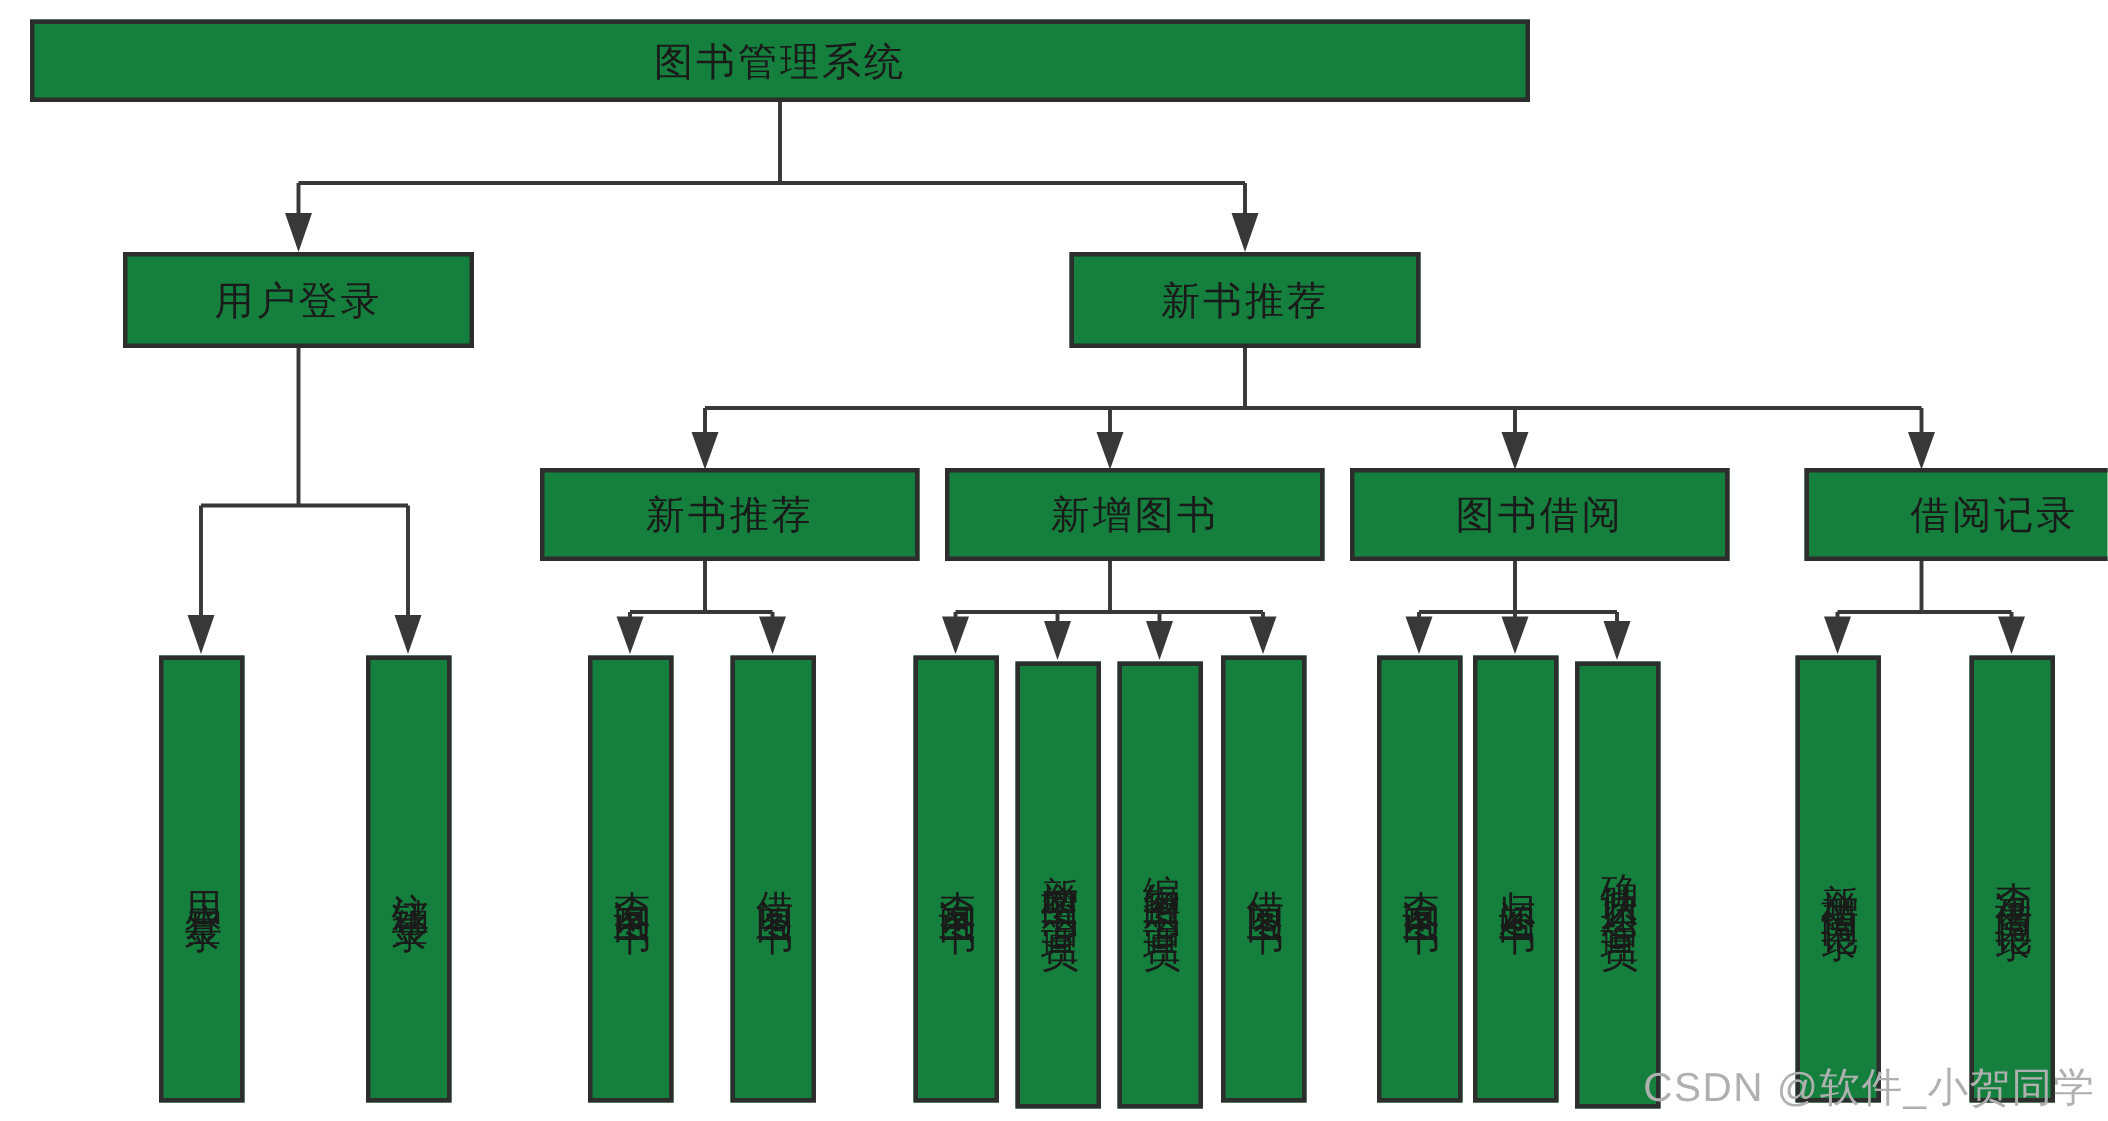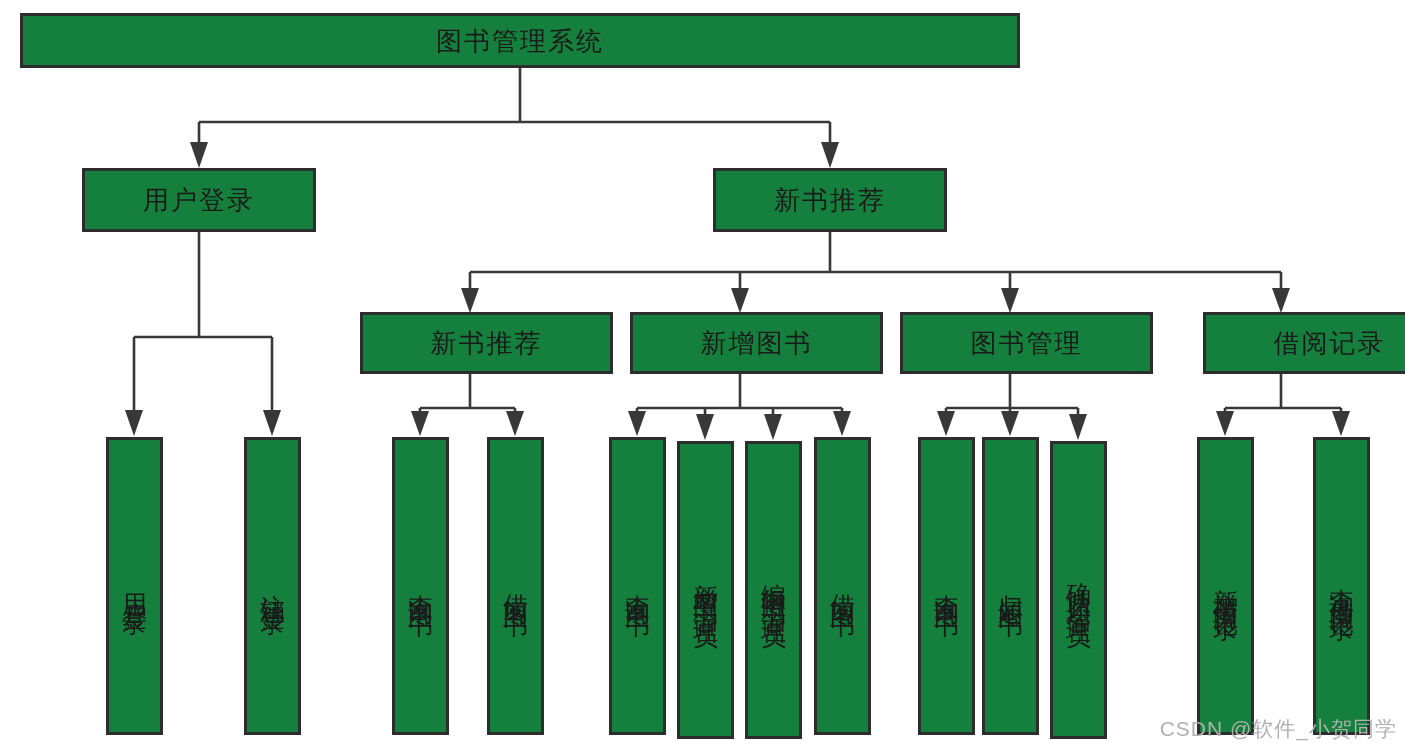--- a/index.html
+++ b/index.html
@@ -47,21 +47,21 @@
   .l2{top:312px;width:253px;height:62px;}
   .l2a{left:360px;} .l2b{left:630px;} .l2c{left:900px;} .l2d{left:1171px;margin-left:32px;}
   .v1{left:106px;} .v2{left:244px;}
   .v3{left:392px;} .v4{left:487px;}
   .v5{left:609px;} .v6{left:677px;} .v7{left:745px;} .v8{left:814px;}
   .v9{left:918px;} .v10{left:982px;} .v11{left:1050px;}
   .v12{left:1197px;} .v13{left:1313px;}
   .watermark{
     position:absolute;
     right:8px;bottom:4px;
-    font-size:21px;
+    font-size:27px;
     color:var(--watermark,#b0b0b0);
     letter-spacing:1px;
     white-space:nowrap;
   }
 </style>
 </head>
 <body>
 
 <div id="canvas">
 
@@ -112,21 +112,21 @@
     <span class="hlbl">新书推荐</span>
   </div>
 
   <div class="box l2 l2a">
     <span class="hlbl">新书推荐</span>
   </div>
   <div class="box l2 l2b">
     <span class="hlbl">新增图书</span>
   </div>
   <div class="box l2 l2c">
-    <span class="hlbl">图书管理</span>
+    <span class="hlbl">图书借阅</span>
   </div>
   <div class="box l2 l2d">
     <span class="hlbl">借阅记录</span>
   </div>
 
   <div class="box vbox v1">
     <span class="vlbl">用户登录</span>
   </div>
   <div class="box vbox v2">
     <span class="vlbl">注销登录</span>

